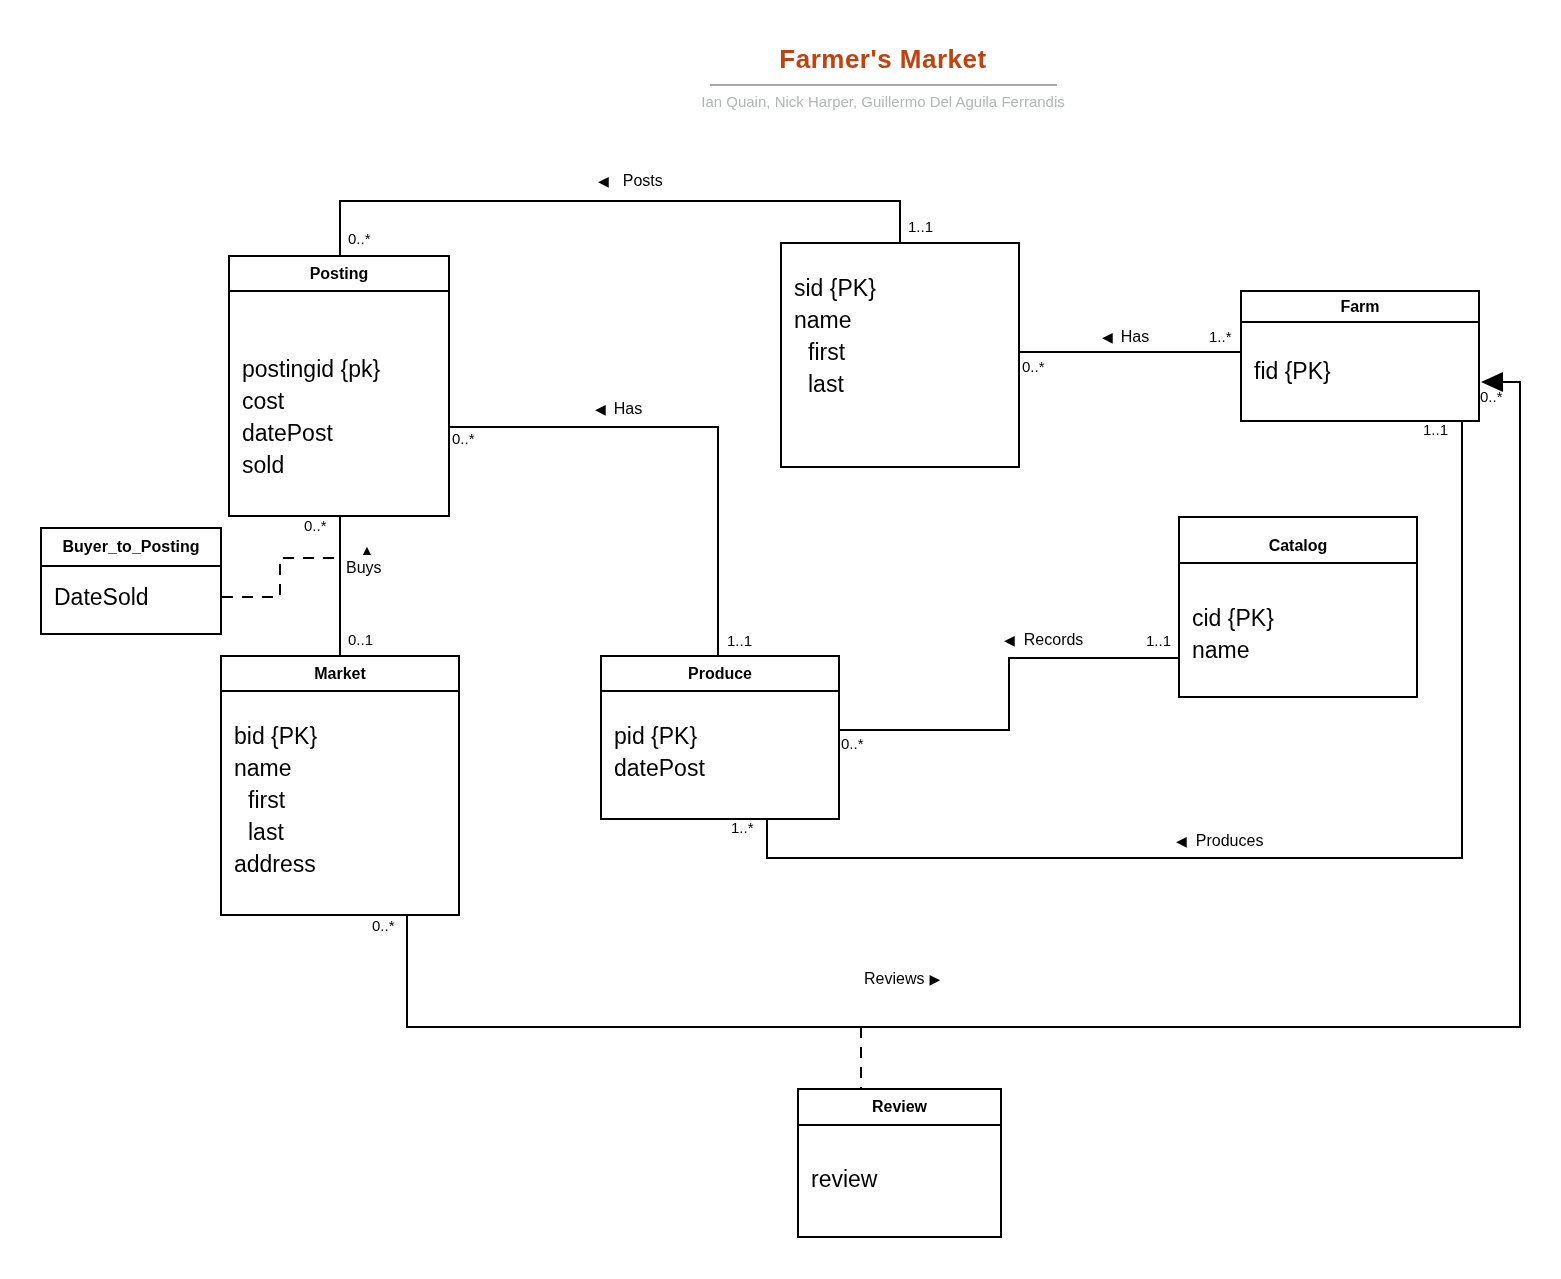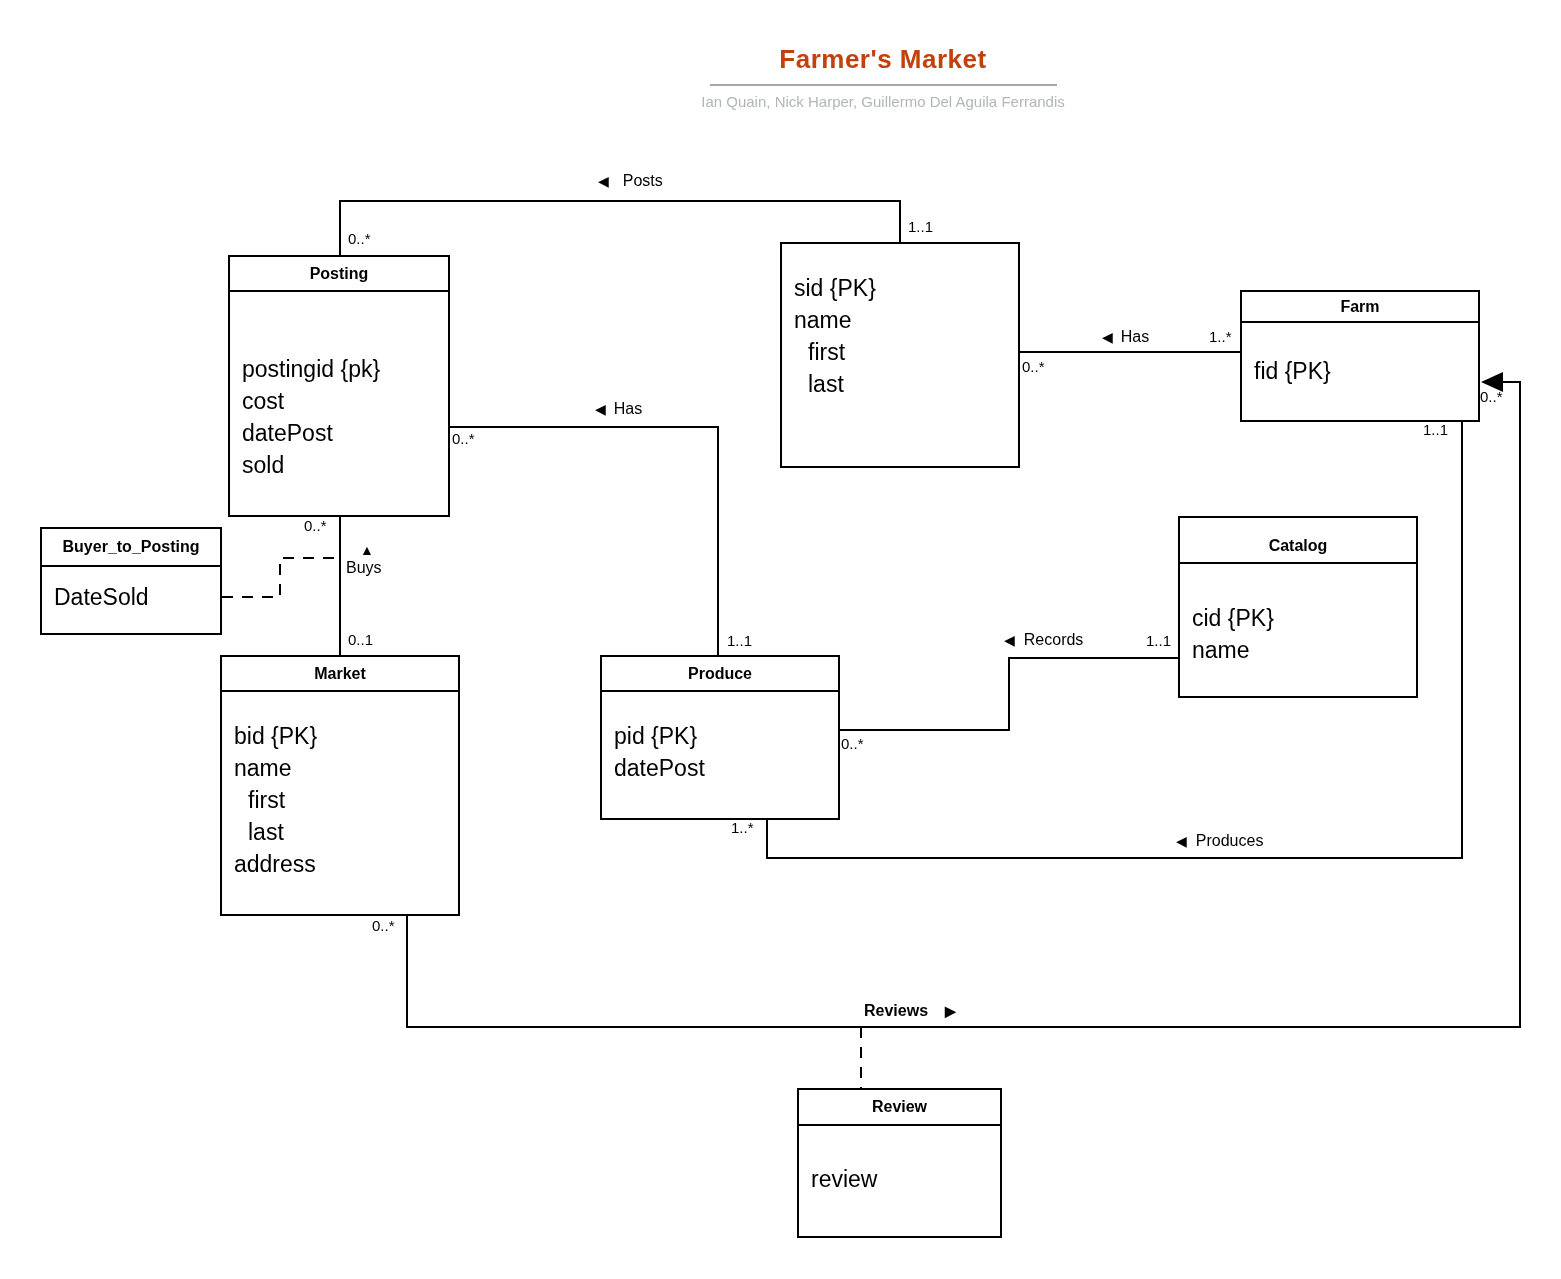--- a/index.html
+++ b/index.html
@@ -145,21 +145,21 @@
   <div class="rel-label" style="left:1004px; top:631px; gap:9px;">
     <span class="tri">◀</span>
     <span>Records</span>
   </div>
 
   <div class="rel-label" style="left:1176px; top:832px; gap:9px;">
     <span class="tri">◀</span>
     <span>Produces</span>
   </div>
 
-  <div class="rel-label" style="left:864px; top:1002px; gap:17px;font-weight:bold;">
+  <div class="rel-label" style="left:864px; top:970px; gap:5px;">
     <span>Reviews</span>
     <span class="tri">▶</span>
   </div>
 
   <span class="mult" style="left:348px; top:230px;">0..*</span>
   <span class="mult" style="left:908px; top:218px;">1..1</span>
 
   <span class="mult" style="left:452px; top:430px;">0..*</span>
   <span class="mult" style="left:727px; top:632px;">1..1</span>
 

